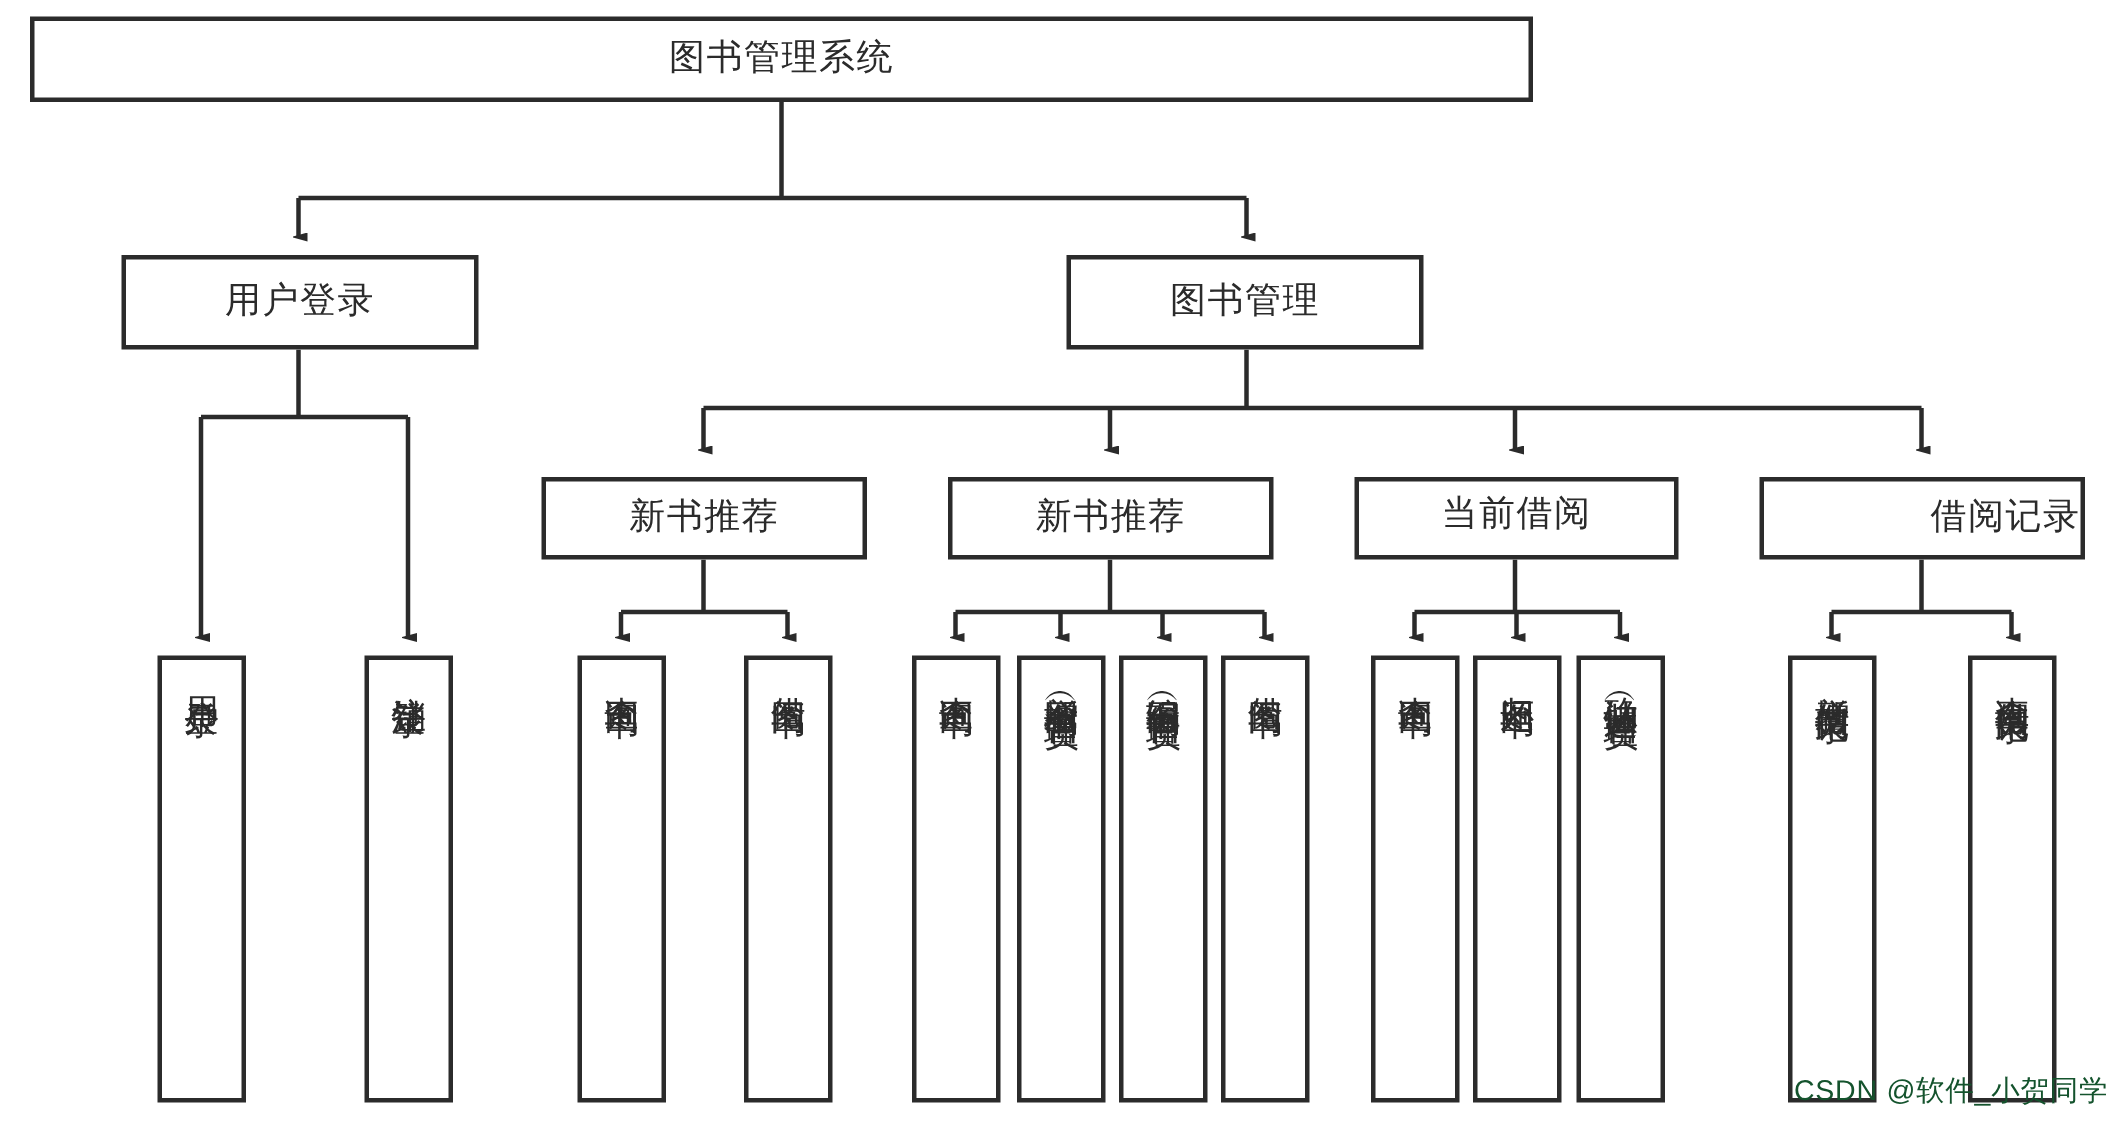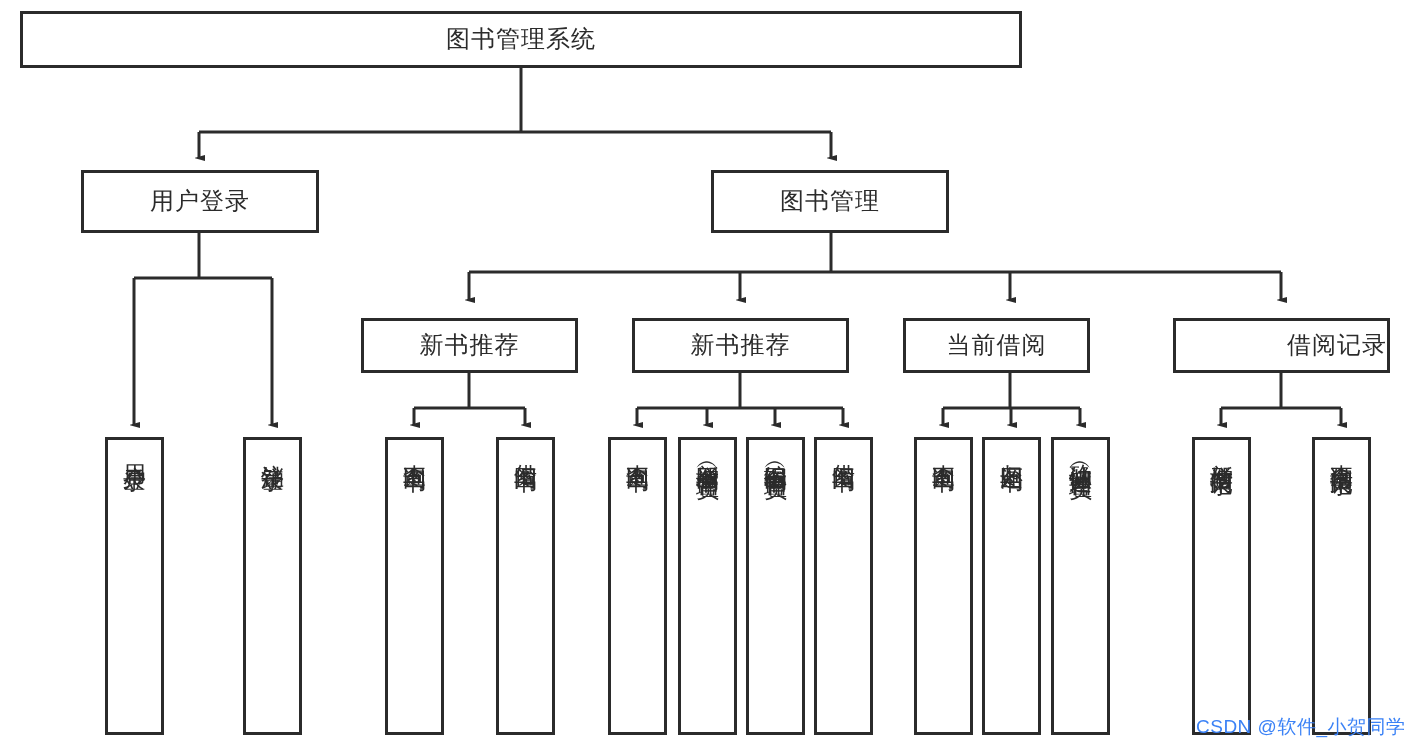--- a/index.html
+++ b/index.html
@@ -53,21 +53,21 @@
     text-orientation: upright;
     font-size: 23px;
     line-height: 1.18;
     letter-spacing: 2px;
     color: #2b2b2b;
     white-space: nowrap;
   }
   .watermark {
     position: absolute;
     font-size: 19px;
-    color: #3b82f6;
+    color: #14532d;
     letter-spacing: 0.5px;
     white-space: nowrap;
     user-select: none;
   }
 </style>
 </head>
 <body>
 
 <div id="canvas">
 
@@ -134,21 +134,21 @@
   </div>
 
   <div class="node node-h" style="left:361px; top:318px; width:217px; height:55px;">
     <span>新书推荐</span>
   </div>
 
   <div class="node node-h" style="left:632px; top:318px; width:217px; height:55px;">
     <span>新书推荐</span>
   </div>
 
-  <div class="node node-h" style="left:903px; top:318px; width:187px; height:55px;">
+  <div class="node node-h" style="left:903px; top:318px; width:216px; height:55px;font-family:Liberation Mono, monospace;">
     <span>当前借阅</span>
   </div>
 
   <div class="node node-h" style="left:1173px; top:318px; width:217px; height:55px;justify-content:flex-end;">
     <span>借阅记录</span>
   </div>
 
   <div class="node node-v" style="left:105px; top:437px; width:59px; height:298px;">
     <span class="vtext">用户登录</span>
   </div>

